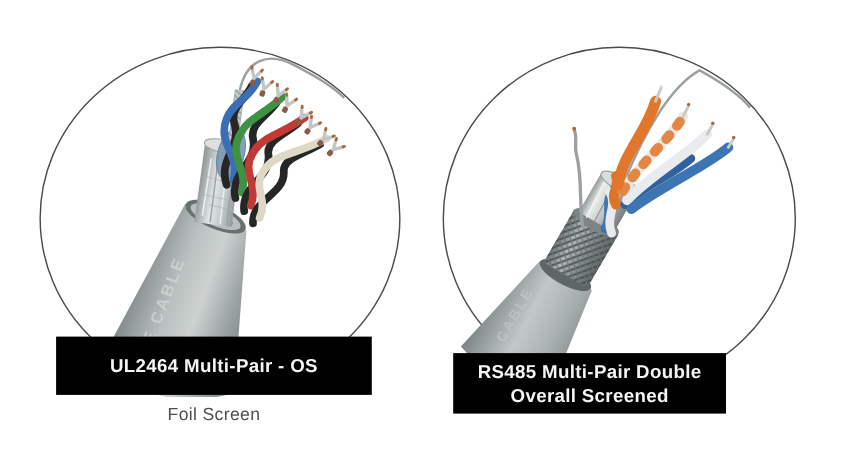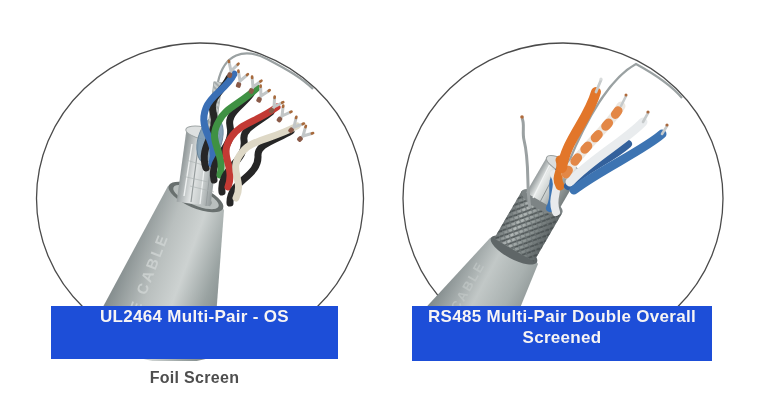--- a/index.html
+++ b/index.html
@@ -1,24 +1,24 @@
 <!DOCTYPE html>
 <html><head>
 <meta charset="utf-8">
 <style>
   html,body{margin:0;padding:0;background:#ffffff;}
   .stage{position:relative;width:768px;height:414px;background:#ffffff;overflow:hidden;
          font-family:"Liberation Sans",sans-serif;}
   .photo-svg{position:absolute;}
-  .banner{position:absolute;display:flex;align-items:flex-start;justify-content:center;
-          background:#1d4ed8;color:#f7f4f4;font-weight:bold;font-size:17px;
+  .banner{position:absolute;display:flex;align-items:center;justify-content:center;
+          background:#000000;color:#f7f4f4;font-weight:bold;font-size:17px;
           letter-spacing:.3px;text-align:center;line-height:21px;}
   .banner .inner{max-width:272px;}
   .caption{position:absolute;text-align:center;color:#4e4e4e;font-size:16px;
-           letter-spacing:.3px;line-height:24px;font-weight:bold;}
+           letter-spacing:.3px;line-height:24px;}
 </style>
 </head>
 <body>
 
 <div class="stage">
 
   <svg class="photo-svg" style="left:30px;top:36px;" width="340" height="325" viewBox="0 0 340 325">
     <defs>
       <linearGradient id="jg1" gradientUnits="userSpaceOnUse" x1="70" y1="270" x2="196" y2="316">
         <stop offset="0" stop-color="#7d8687"></stop>
@@ -179,17 +179,17 @@
       <path d="M166,138 C182,112 208,92 221,70" stroke="#ece7e0" stroke-width="9"></path>
       <path d="M166,138 C182,112 208,92 221,70" stroke="#e2762a" stroke-width="9" stroke-dasharray="4.5,11" opacity="0.85"></path>
       <path d="M221,70 L226,60" stroke="#c6cacb" stroke-width="2.6"></path>
       <circle cx="226" cy="59" r="1.5" fill="#b06a3a"></circle>
       <path d="M162,132 C166,104 188,84 196,56" stroke="#e2762a" stroke-width="10"></path>
       <path d="M196,56 L201,44" stroke="#c6cacb" stroke-width="2.8"></path>
       <circle cx="201" cy="43" r="1.6" fill="#d9dcdc"></circle>
     </g>
   </svg>
 
-  <div class="banner" style="left:412px;top:306px;width:300px;height:55px;">
+  <div class="banner" style="left:412px;top:321px;width:248px;height:55px;">
     <span class="inner">RS485 Multi-Pair Double Overall Screened</span>
   </div>
 
 </div>
 
 </body></html>

